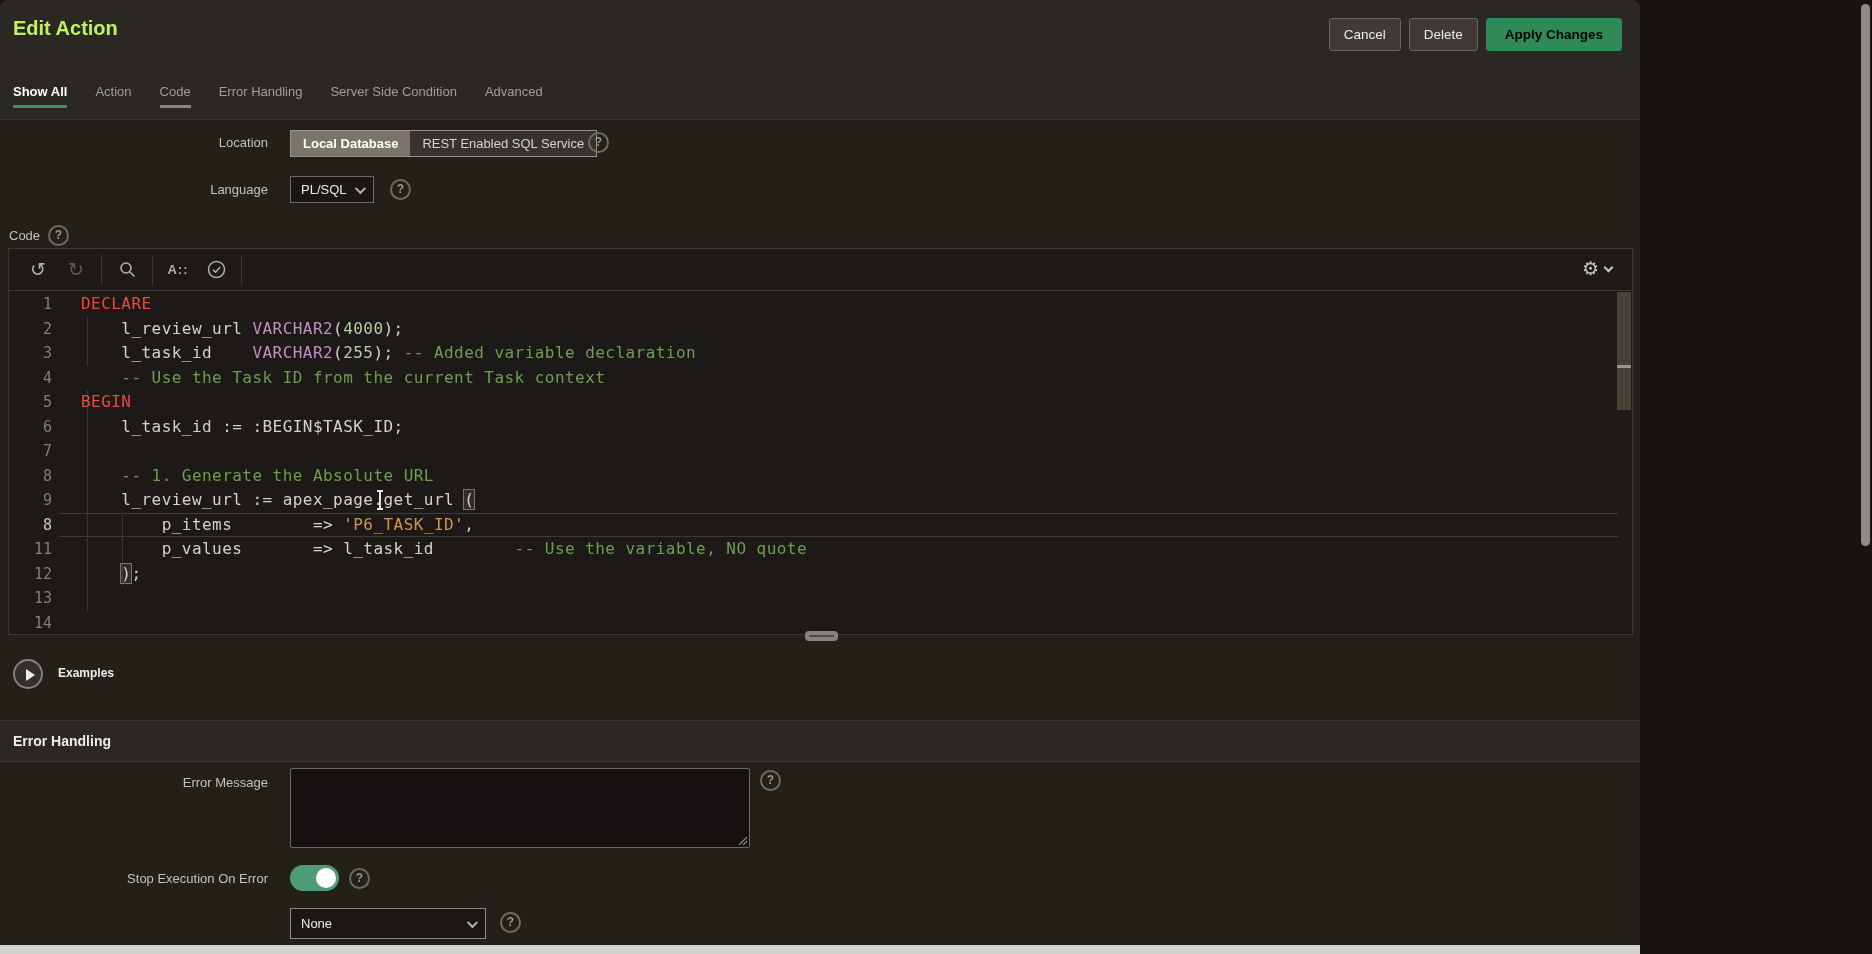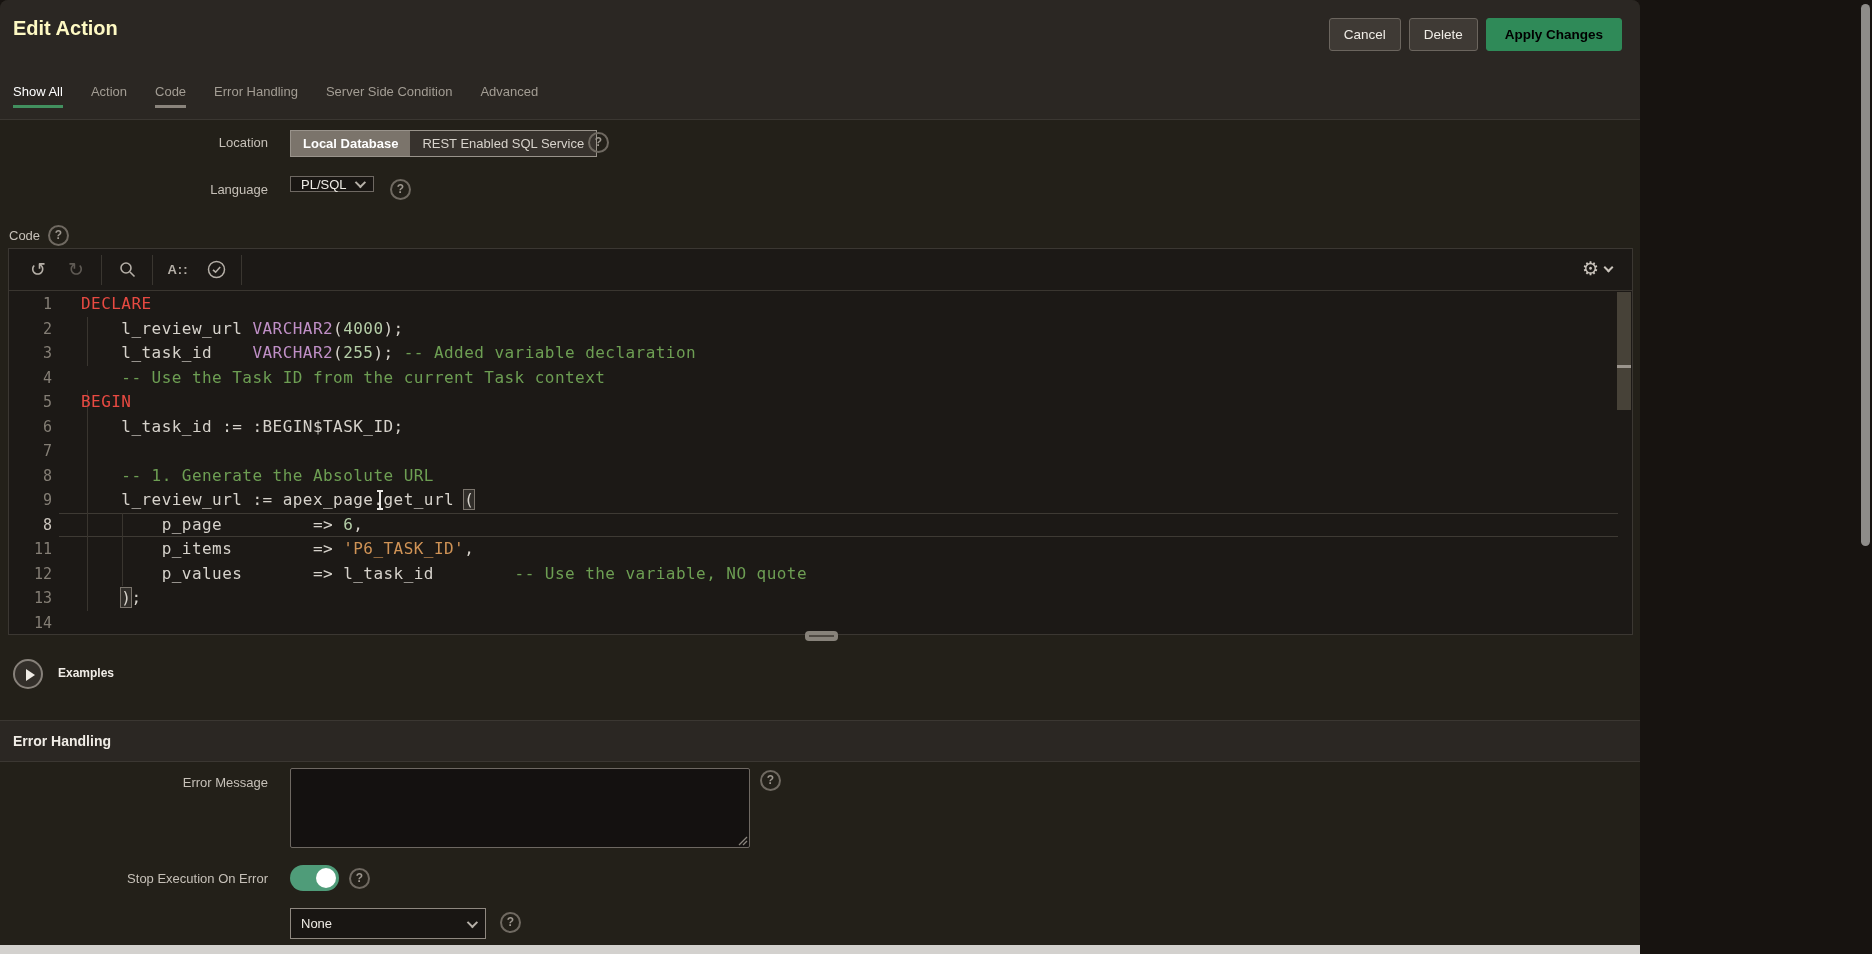--- a/index.html
+++ b/index.html
@@ -8,35 +8,35 @@
   .page { position:relative; width:1872px; height:954px; background:#171310; }
 
   .dialog { position:absolute; left:0; top:0; width:1640px; height:954px;
             background:#232019; border-radius:8px 8px 0 0; overflow:hidden; }
 
   .artifact { position:absolute; left:306px; top:0; width:346px; height:62px;
               background:rgba(255,255,255,0.022); }
 
   
   .hdr { position:absolute; left:0; top:0; width:100%; height:62px; background:#2b2723; }
-  .hdr h1 { position:absolute; left:13px; top:17px; font-size:20px; font-weight:bold; color:#fef9c3; }
+  .hdr h1 { position:absolute; left:13px; top:17px; font-size:20px; font-weight:bold; color:#bef264; }
   .hdr-btns { position:absolute; right:18px; top:18px; display:flex; gap:8px; }
   .btn { height:33px; padding:0 14px; font-size:13.5px; color:#efece6;
          background:#3f3a35; border:1px solid #6b655e; border-radius:3px;
          font-family:"Liberation Sans",sans-serif; cursor:pointer; }
   .btn.primary { background:#2f8a58; border-color:#2f8a58; font-weight:bold; color:#000000; padding:0 18px; }
 
   
   .ghost { position:absolute; left:17px; top:95px; font-size:13px; font-weight:bold; color:#4a453e; }
   .tabs { position:absolute; left:0; top:62px; width:100%; height:58px; background:#2b2723;
           border-bottom:1px solid #3b3732; display:flex; align-items:flex-start;
           padding:22px 0 0 13px; }
   .tab { position:relative; margin-right:28px; font-size:13px; color:#a39d94;
          padding-bottom:12px; cursor:pointer; white-space:nowrap; }
-  .tab.active { color:#ffffff; font-weight:normal; }
+  .tab.active { color:#ffffff; font-weight:bold; }
   .tab.active::after { content:""; position:absolute; left:0; right:0; bottom:3px; height:3px; background:#42905f; }
   .tab.section::after { content:""; position:absolute; left:0; right:0; bottom:3px; height:3px; background:#8a847c; }
 
   
   .lbl { position:absolute; left:0; width:268px; text-align:right; font-size:13px; color:#c6c0b8; }
   .help { position:absolute; width:21px; height:21px; border:2px solid #6f6961; border-radius:50%;
           color:#9d978f; font-size:12px; font-weight:bold; text-align:center; line-height:17px; cursor:pointer; }
 
   .pillgroup { position:absolute; left:290px; top:130px; height:27px; display:flex;
                border:1px solid #99938b; background:#37322d; cursor:pointer; }
@@ -150,21 +150,21 @@
     </div>
 
     <div class="lbl" style="top:135px;">Location</div>
     <div class="pillgroup">
       <div class="pill sel">Local Database</div>
       <div class="pill">REST Enabled SQL Service</div>
     </div>
     <div class="help" style="left:588px; top:132px;">?</div>
 
     <div class="lbl" style="top:182px;">Language</div>
-    <div class="select" style="left:290px; top:176px; width:84px; height:16px;">
+    <div class="select" style="left:290px; top:176px; width:84px; height:27px;">
       <span>PL/SQL</span>
       <span class="chev"></span>
     </div>
     <div class="help" style="left:390px; top:179px;">?</div>
 
     <div class="codelabel">Code</div>
     <div class="help" style="left:48px; top:225px;">?</div>
 
     <div class="editor">
       <div class="toolbar">
@@ -216,21 +216,20 @@
         <div id="code-lines">
             <div class="cl"><span class="tk-kw">DECLARE</span></div>
             <div class="cl"><span class="tk-pln">    l_review_url </span><span class="tk-type">VARCHAR2</span><span class="tk-pln">(</span><span class="tk-num">4000</span><span class="tk-pln">);</span></div>
             <div class="cl"><span class="tk-pln">    l_task_id    </span><span class="tk-type">VARCHAR2</span><span class="tk-pln">(</span><span class="tk-num">255</span><span class="tk-pln">); </span><span class="tk-com">-- Added variable declaration</span></div>
             <div class="cl"><span class="tk-pln">    </span><span class="tk-com">-- Use the Task ID from the current Task context</span></div>
             <div class="cl"><span class="tk-kw">BEGIN</span></div>
             <div class="cl"><span class="tk-pln">    l_task_id := :BEGIN$TASK_ID;</span></div>
             <div class="cl"></div>
             <div class="cl"><span class="tk-pln">    </span><span class="tk-com">-- 1. Generate the Absolute URL</span></div>
             <div class="cl"><span class="tk-pln">    l_review_url := apex_page.get_url </span><span class="tk-brk">(</span></div>
-            <div class="cl"><span class="tk-pln">        p_page         =&gt; </span><span class="tk-num">6</span><span class="tk-pln">,</span></div>
             <div class="cl"><span class="tk-pln">        p_items        =&gt; </span><span class="tk-str">'P6_TASK_ID'</span><span class="tk-pln">,</span></div>
             <div class="cl"><span class="tk-pln">        p_values       =&gt; l_task_id        </span><span class="tk-com">-- Use the variable, NO quote</span></div>
             <div class="cl"><span class="tk-pln">    </span><span class="tk-brk">)</span><span class="tk-pln">;</span></div>
             <div class="cl"></div>
           </div>
         <div class="ibeam">
             <div class="stem"></div>
           </div>
         <div class="esb"></div>
         <div class="esb-mark"></div>

